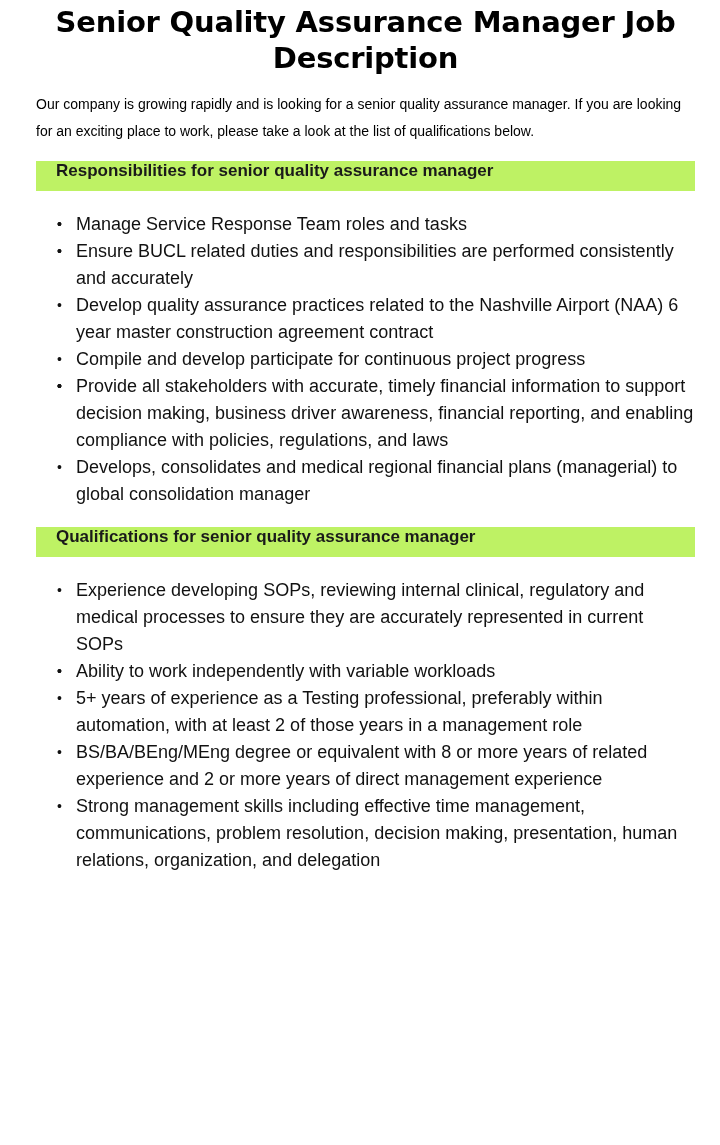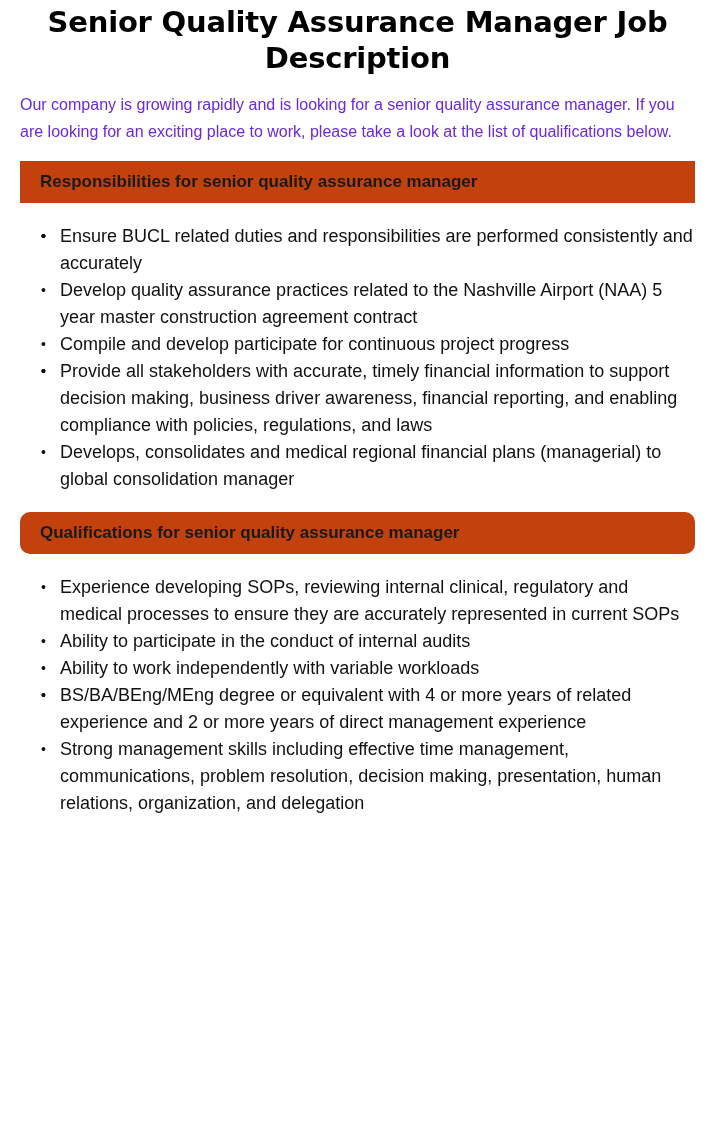--- a/index.html
+++ b/index.html
@@ -8,53 +8,51 @@
       background: #ffffff;
     }
     body {
       width: 720px;
       height: 1145px;
       overflow: hidden;
       font-family: "Liberation Sans", "DejaVu Sans", sans-serif;
       color: #111111;
     }
     .page {
-      padding: 0 25px 0 20px;
+      padding: 0 25px 0 36px;
     }
     .title {
       font-family: "DejaVu Sans", "Liberation Sans", sans-serif;
       font-weight: bold;
       font-size: 29px;
       line-height: 36px;
       text-align: center;
       margin: 4px 0 0 0;
       padding: 0 10px;
       letter-spacing: -0.2px;
       color: #000000;
     }
     .intro {
-      font-size: 16px;
+      font-size: 14px;
       line-height: 27px;
       margin: 15px 0 0 0;
-      color: #6d28d9;
+      color: #000000;
     }
     .section-header {
-      background: #c2410c;
-      height: 42px;
+      background: #bef264;
+      height: 30px;
       margin-top: 16px;
       padding: 0 20px;
       display: flex;
-      align-items: center;
       font-weight: bold;
       font-size: 17px;
       color: #1a1a1a;
     }
     .section-header.second {
       margin-top: 19px;
-      border-radius: 10px;
     }
     ul.items {
       list-style: none;
       margin: 20px 0 0 0;
       padding: 0;
     }
     ul.items li {
       position: relative;
       padding-left: 40px;
       font-size: 18px;
@@ -75,35 +73,35 @@
 
 <div class="page">
   <h1 class="title">Senior Quality Assurance Manager Job Description</h1>
   <p class="intro">Our company is growing rapidly and is looking for a senior quality assurance manager. If you are looking for an exciting place to work, please take a look at the list of qualifications below.</p>
 
   <div class="section-header">
     <span>Responsibilities for senior quality assurance manager</span>
   </div>
   <ul class="items">
     <li><span class="bullet">•</span></li>
-    <li><span class="bullet">•</span></li>
+    <li><span class="bullet">•</span><span>Manage Service Response Team roles and tasks</span></li>
     <li><span class="bullet">•</span></li>
     <li><span class="bullet">•</span><span>Ensure BUCL related duties and responsibilities are performed consistently and accurately</span></li>
-    <li><span class="bullet">•</span><span>Develop quality assurance practices related to the Nashville Airport (NAA) 5 year master construction agreement contract</span></li>
+    <li><span class="bullet">•</span><span>Develop quality assurance practices related to the Nashville Airport (NAA) 6 year master construction agreement contract</span></li>
     <li><span class="bullet">•</span><span>Compile and develop participate for continuous project progress</span></li>
     <li><span class="bullet">•</span></li>
     <li><span class="bullet">•</span></li>
     <li><span class="bullet">•</span><span>Provide all stakeholders with accurate, timely financial information to support decision making, business driver awareness, financial reporting, and enabling compliance with policies, regulations, and laws</span></li>
     <li><span class="bullet">•</span><span>Develops, consolidates and medical regional financial plans (managerial) to global consolidation manager</span></li>
   </ul>
 
   <div class="section-header second">
     <span>Qualifications for senior quality assurance manager</span>
   </div>
   <ul class="items">
     <li><span class="bullet">•</span><span>Experience developing SOPs, reviewing internal clinical, regulatory and medical processes to ensure they are accurately represented in current SOPs</span></li>
-    <li><span class="bullet">•</span><span>Ability to participate in the conduct of internal audits</span></li>
+    <li><span class="bullet">•</span></li>
     <li><span class="bullet">•</span><span>Ability to work independently with variable workloads</span></li>
-    <li><span class="bullet">•</span></li>
-    <li><span class="bullet">•</span><span>BS/BA/BEng/MEng degree or equivalent with 4 or more years of related experience and 2 or more years of direct management experience</span></li>
+    <li><span class="bullet">•</span><span>5+ years of experience as a Testing professional, preferably within automation, with at least 2 of those years in a management role</span></li>
+    <li><span class="bullet">•</span><span>BS/BA/BEng/MEng degree or equivalent with 8 or more years of related experience and 2 or more years of direct management experience</span></li>
     <li><span class="bullet">•</span><span>Strong management skills including effective time management, communications, problem resolution, decision making, presentation, human relations, organization, and delegation</span></li>
   </ul>
 </div>
 
 </body></html>

